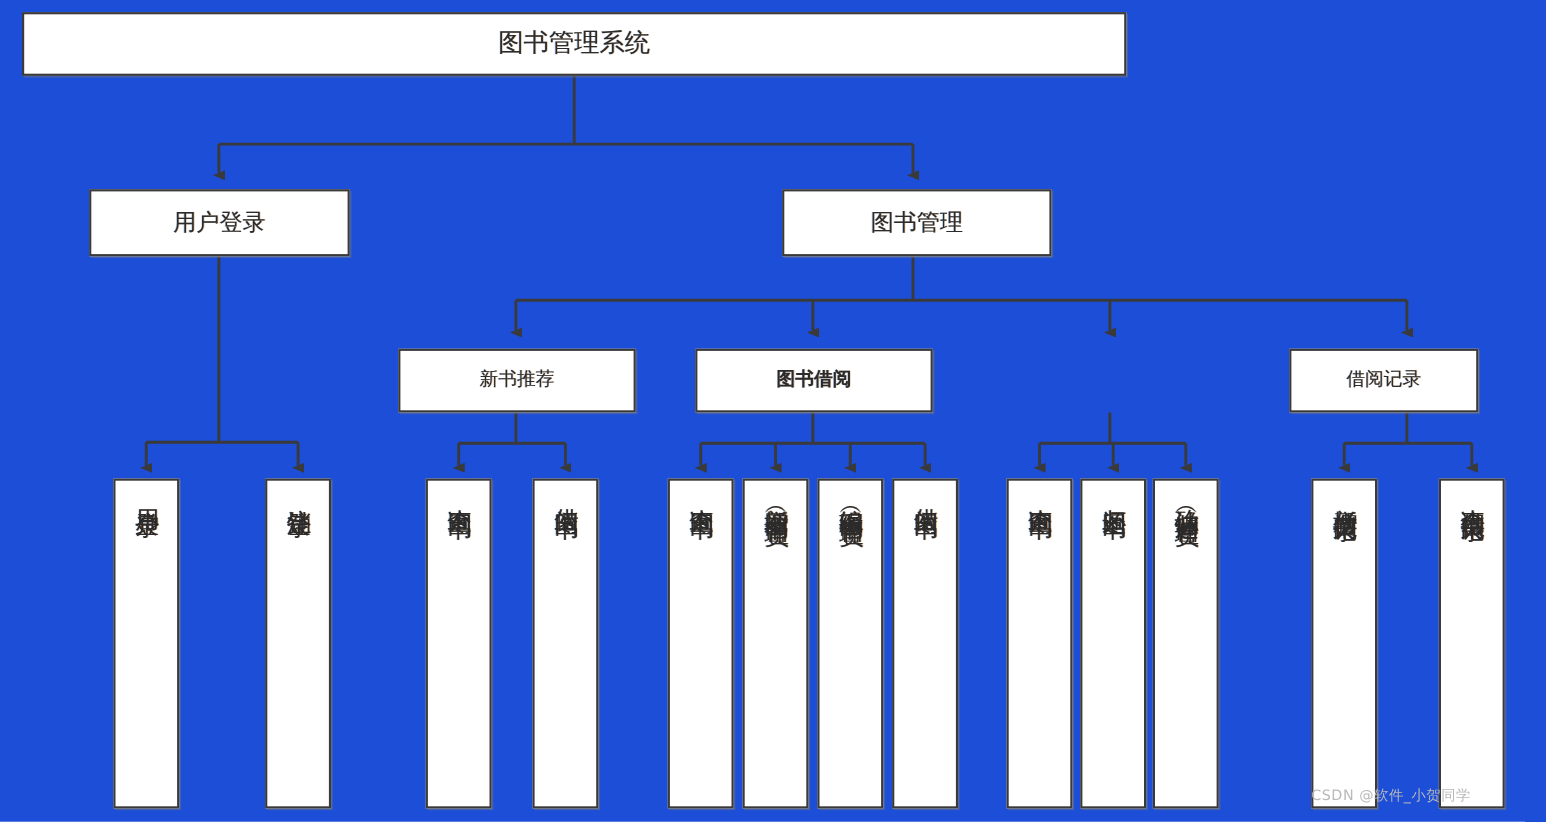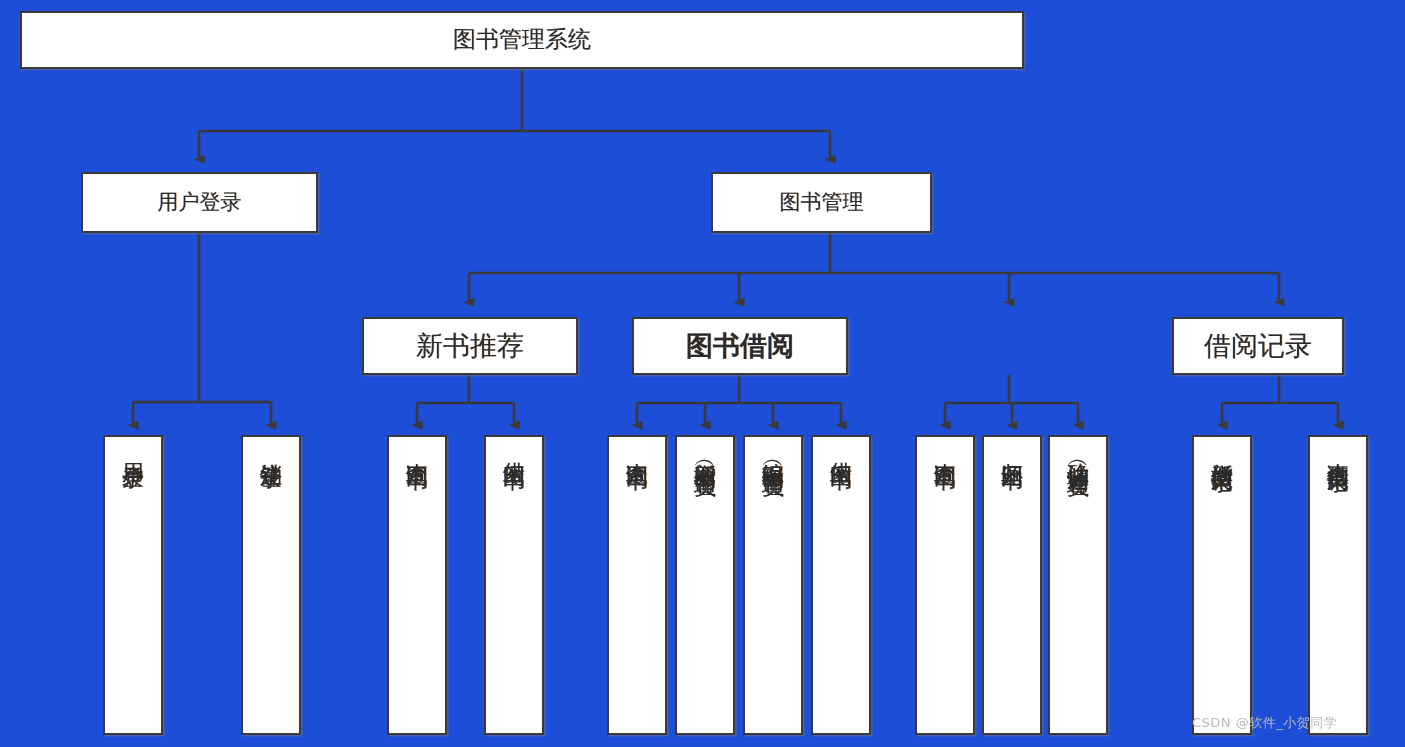--- a/index.html
+++ b/index.html
@@ -23,21 +23,21 @@
   }
   .node .label{
     color:#2b2b2b;
     text-align:center;
     line-height:1.12;
     white-space:nowrap;
     text-shadow:0.6px 0 0 rgba(210,140,70,.55), -0.6px 0 0 rgba(110,160,225,.5);
   }
   .node.root .label{font-size:23px;}
   .node.level2 .label{font-size:21px;}
-  .node.level3 .label{font-size:27px;}
+  .node.level3 .label{font-size:17px;}
 
   
   .node.leaf{padding:8px 2px;align-items:flex-start;}
   .node.leaf .label{
     writing-mode:vertical-rl;
     text-orientation:upright;
     font-size:22px;
     letter-spacing:2px;
     line-height:1.0;
     white-space:nowrap;
@@ -107,21 +107,21 @@
     </g>
   </svg>
 
   <div class="node root" style="left:20px;top:11px;width:1004px;height:58px;">
     <span class="label">图书管理系统</span>
   </div>
 
   <div class="node level2" style="left:81px;top:172px;width:237px;height:61px;">
     <span class="label">用户登录</span>
   </div>
-  <div class="node level2" style="left:711px;top:172px;width:221px;height:61px;">
+  <div class="node level2" style="left:711px;top:172px;width:245px;height:61px;">
     <span class="label">图书管理</span>
   </div>
 
   <div class="node level3" style="left:362px;top:317px;width:216px;height:58px;">
     <span class="label">新书推荐</span>
   </div>
   <div class="node level3" style="left:632px;top:317px;width:216px;height:58px;font-weight:bold;">
     <span class="label">图书借阅</span>
   </div>
   <div class="node level3" style="left:1172px;top:317px;width:172px;height:58px;">

